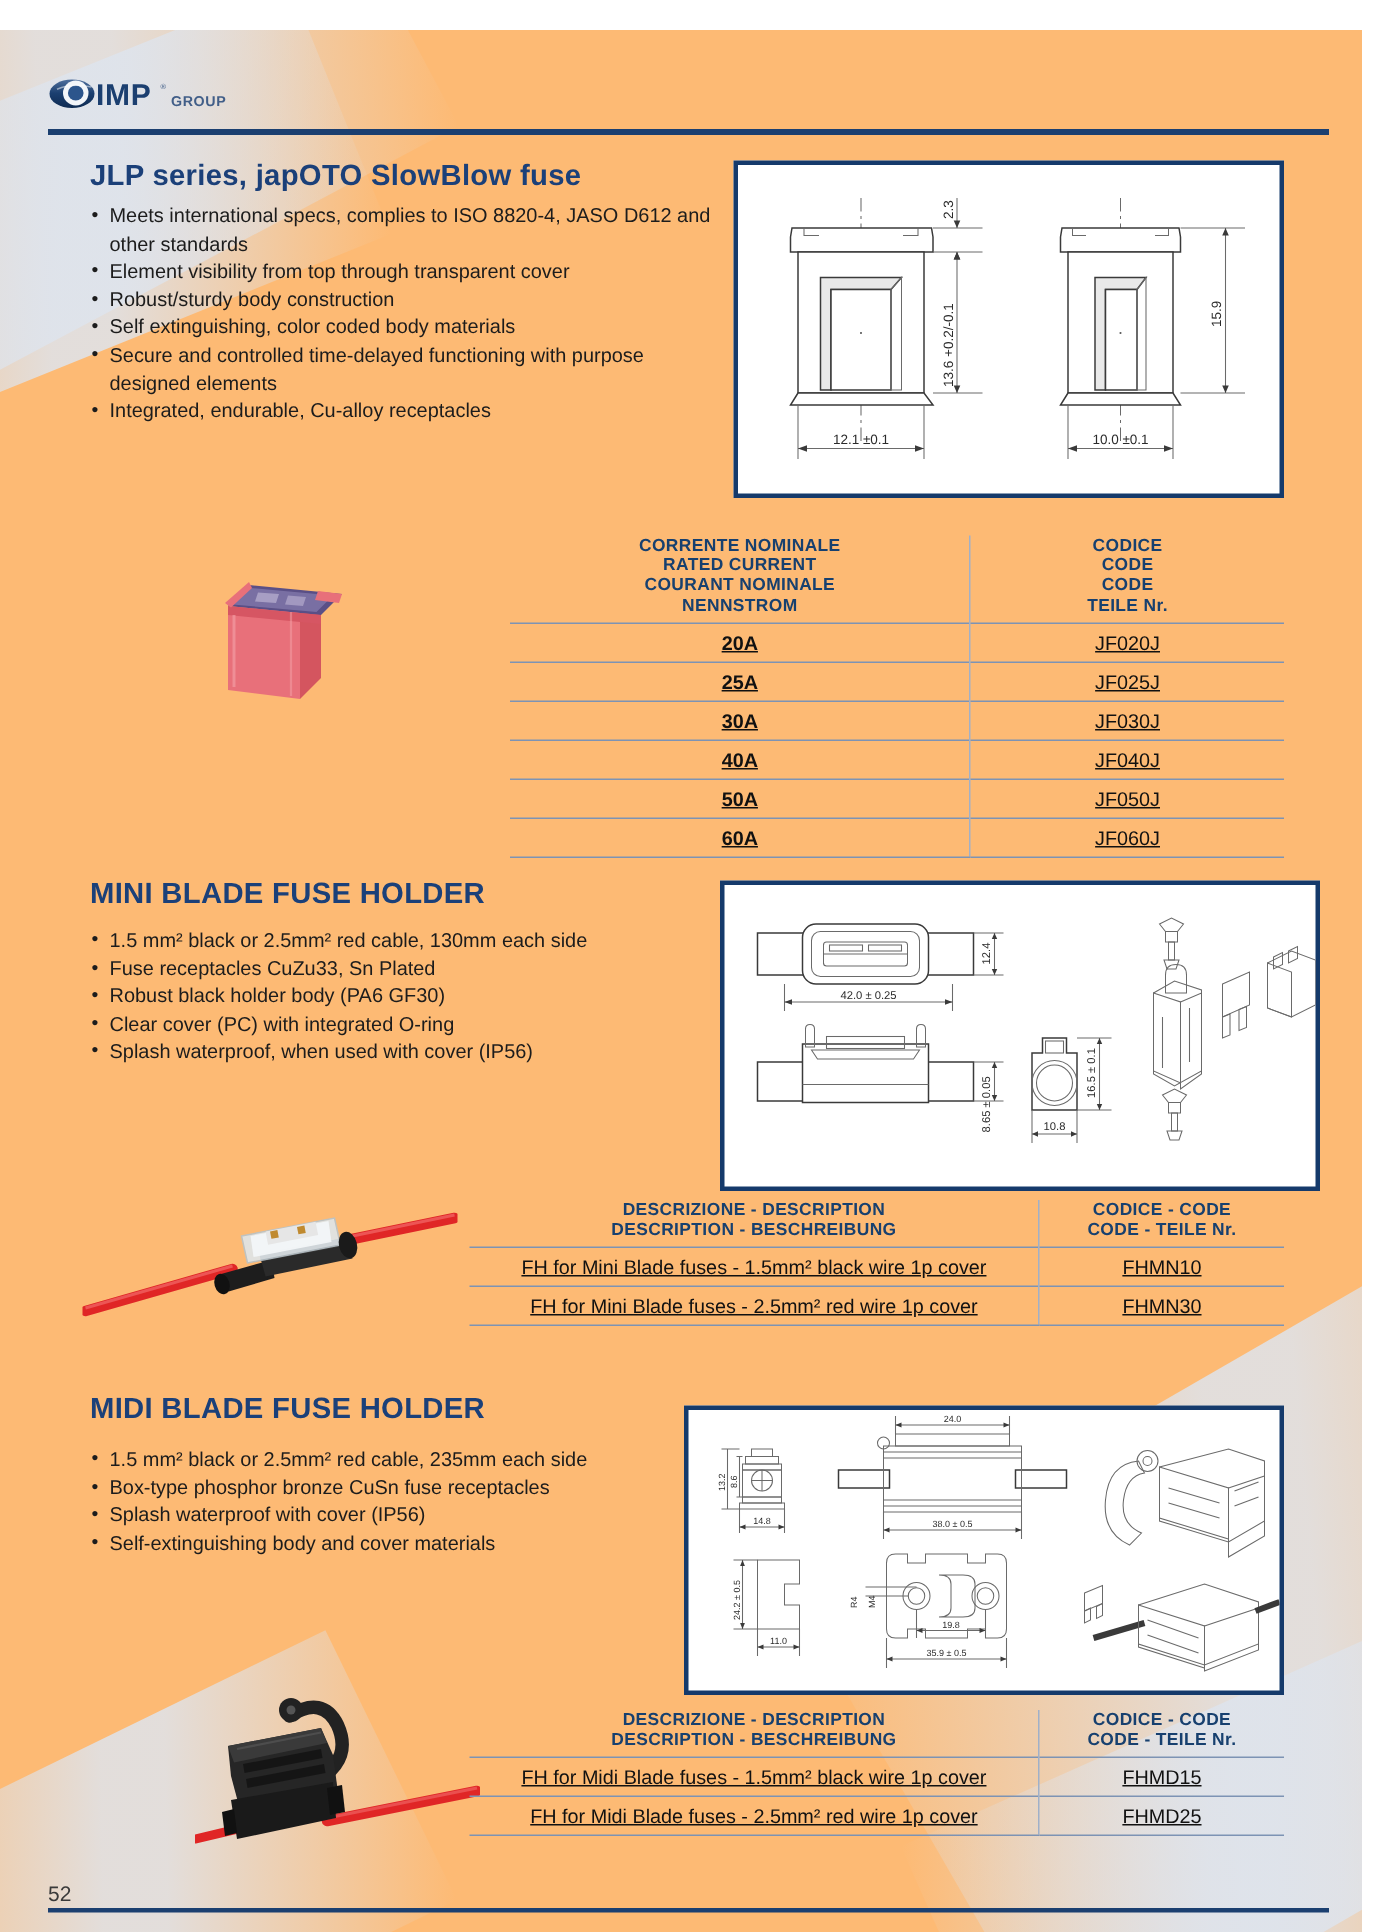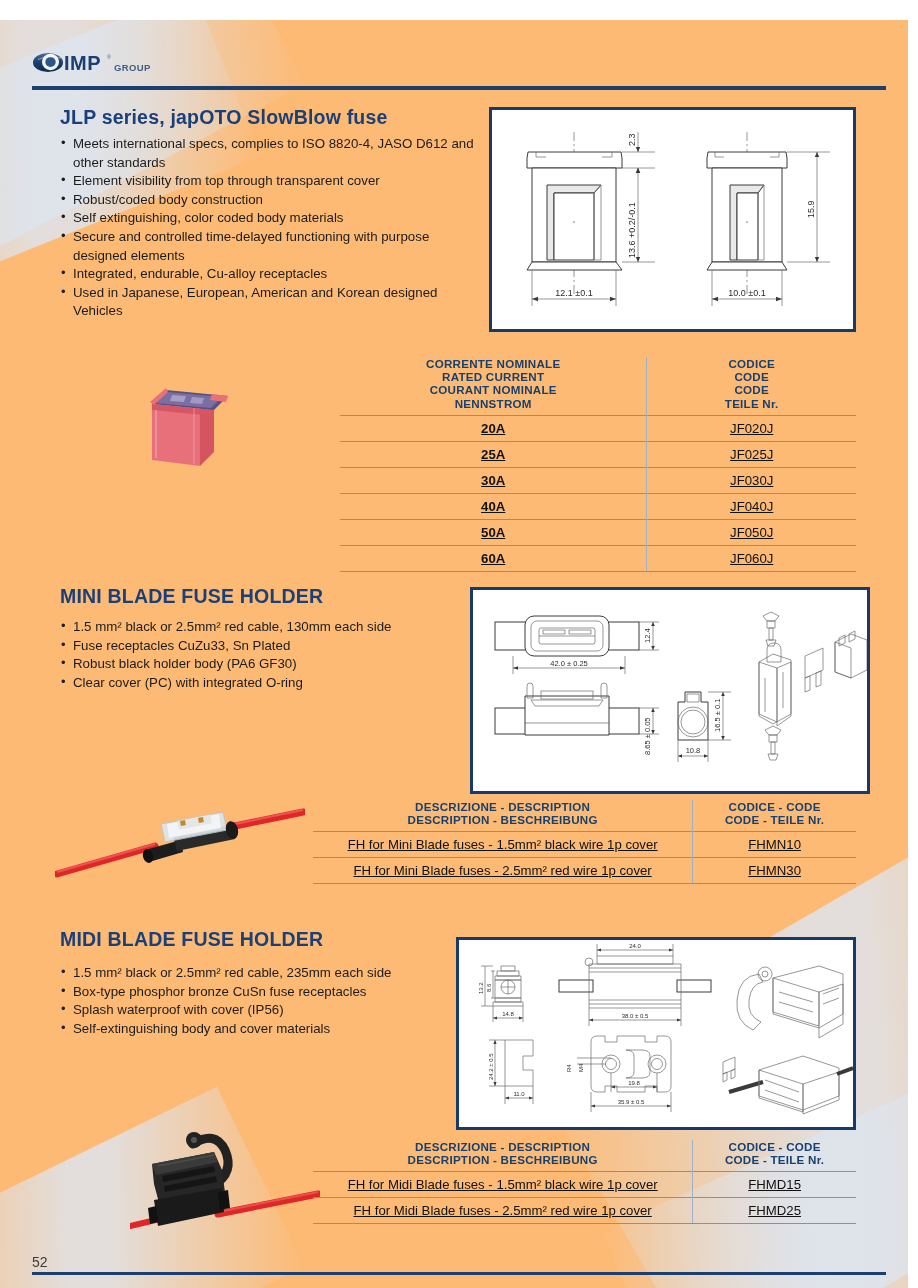--- a/index.html
+++ b/index.html
@@ -182,25 +182,24 @@
       </svg>
     </div>
   </div>
   <div class="header-rule"></div>
 
   <div class="sec-title" style="left:60px; top:86px;">JLP series, japOTO SlowBlow fuse</div>
 
   <div class="bullets" style="left:60px; top:115px; width:420px;">
     <div class="b">Meets international specs, complies to ISO 8820-4, JASO D612 and other standards</div>
     <div class="b">Element visibility from top through transparent cover</div>
-    <div class="b">Robust/coded body construction</div>
+    <div class="b">Robust/sturdy body construction</div>
     <div class="b">Self extinguishing, color coded body materials</div>
     <div class="b">Secure and controlled time-delayed functioning with purpose designed elements</div>
     <div class="b">Integrated, endurable, Cu-alloy receptacles</div>
-    <div class="b">Used in Japanese, European, American and Korean designed Vehicles</div>
   </div>
 
   <div class="frame" style="left:489px; top:87px; width:367px; height:225px;">
     <svg width="361" height="219" viewBox="0 0 361 219">
 
       <line class="tl-dash" x1="82" y1="22" x2="82" y2="185"></line>
 
       <path class="fillwhite" d="M35 48 L36 42 L129 42 L130 48 L130 58 L35 58 Z"></path>
       <path class="tl-thin" d="M44 42 L44 47 L54 47"></path>
       <path class="tl-thin" d="M120 42 L120 47 L110 47"></path>
@@ -327,23 +326,24 @@
     </tbody>
   </table>
 
   <div class="sec-title" style="left:60px; top:565px;">MINI BLADE FUSE HOLDER</div>
 
   <div class="bullets" style="left:60px; top:598px; width:400px;">
     <div class="b">1.5 mm² black or 2.5mm² red cable, 130mm each side</div>
     <div class="b">Fuse receptacles CuZu33, Sn Plated</div>
     <div class="b">Robust black holder body (PA6 GF30)</div>
     <div class="b">Clear cover (PC) with integrated O-ring</div>
-  </div>
-
-  <div class="frame" style="left:470px; top:567px; width:400px; height:207px;">
+    <div class="b">Splash waterproof, when used with cover (IP56)</div>
+  </div>
+
+  <div class="frame" style="left:480px; top:567px; width:400px; height:207px;">
     <svg width="394" height="201" viewBox="0 0 394 201">
 
       <rect class="fillwhite" x="22" y="32" width="36" height="28"></rect>
       <rect class="fillwhite" x="130" y="32" width="36" height="28"></rect>
       <rect class="fillwhite" x="52" y="26" width="84" height="40" rx="9"></rect>
       <rect class="tl-thin" x="58" y="31" width="72" height="30" rx="6" fill="#f4f4f4"></rect>
       <rect class="tl-thin" x="66" y="38" width="56" height="16" rx="2" fill="#ffffff"></rect>
       <line class="tl-thin" x1="66" y1="46" x2="122" y2="46"></line>
       <rect class="tl-thin" x="70" y="40" width="22" height="4" fill="#e4e4e4"></rect>
       <rect class="tl-thin" x="96" y="40" width="22" height="4" fill="#e4e4e4"></rect>

